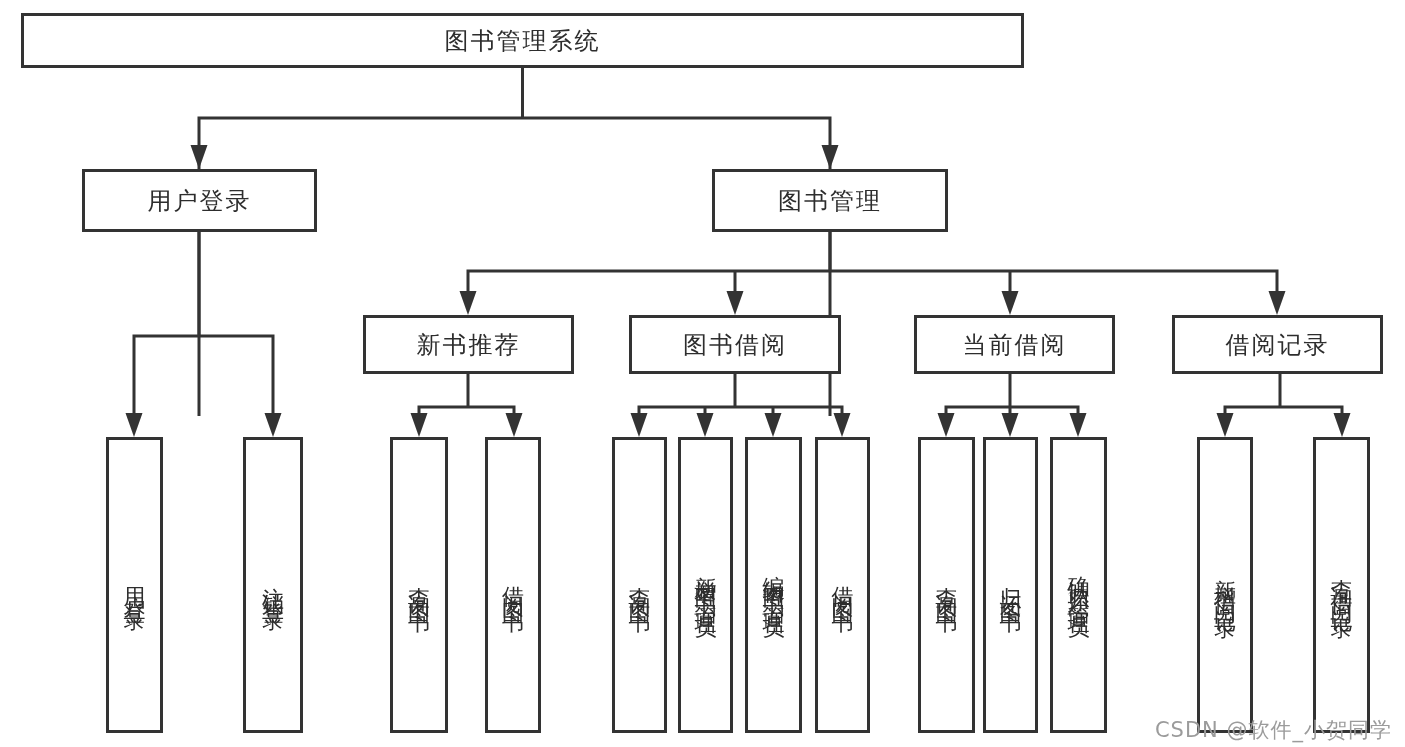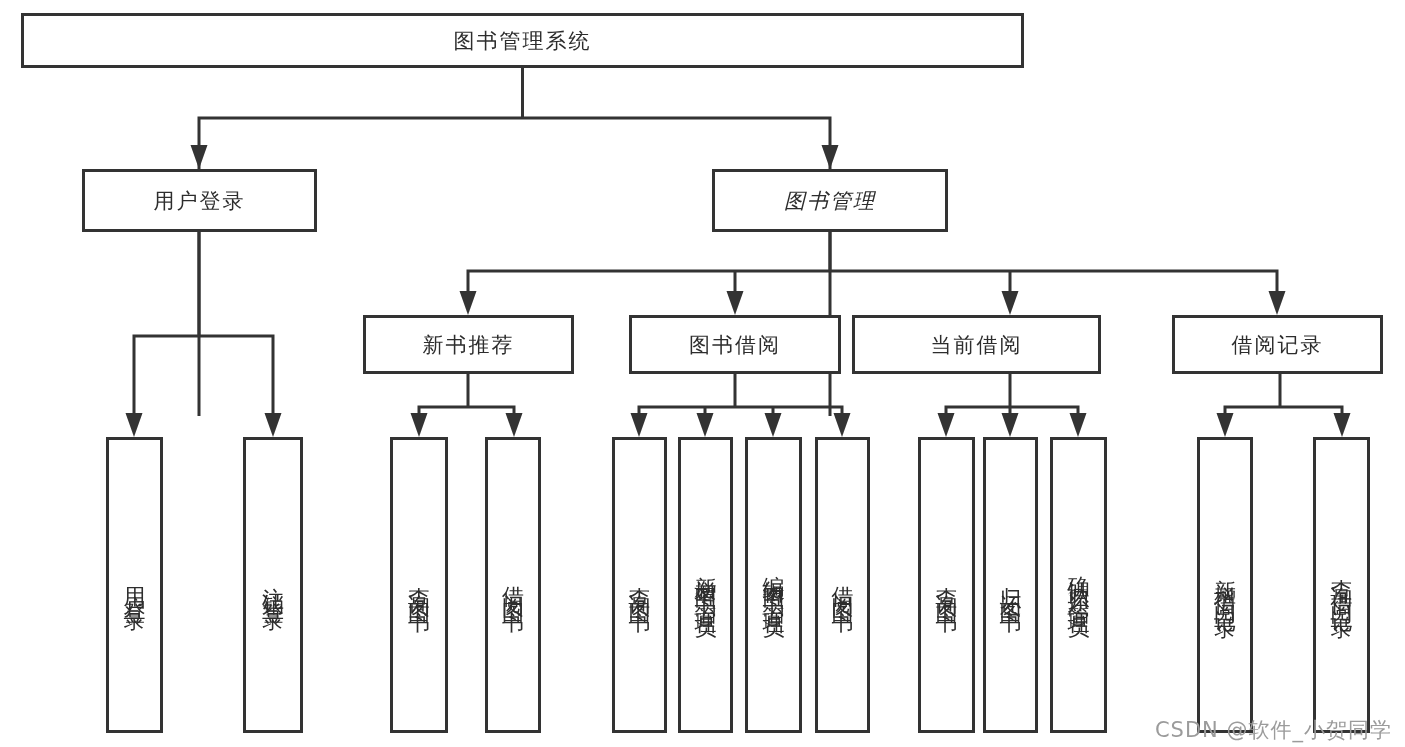--- a/index.html
+++ b/index.html
@@ -36,21 +36,21 @@
   .node {
     position: absolute;
     box-sizing: border-box;
     border: 3px solid var(--box-border);
     background: var(--background);
     display: flex;
     align-items: center;
     justify-content: center;
   }
   .h-label {
-    font-size: 21px;
+    font-size: 24px;
     letter-spacing: 2px;
     white-space: nowrap;
     color: var(--text);
   }
   .v-label {
     writing-mode: vertical-rl;
     text-orientation: mixed;
     font-size: 22px;
     letter-spacing: 8px;
     white-space: nowrap;
@@ -116,31 +116,31 @@
     </g>
   </svg>
 
   <div class="node" style="left:21px; top:13px; width:1003px; height:55px;">
     <span class="h-label">图书管理系统</span>
   </div>
 
   <div class="node" style="left:82px; top:169px; width:235px; height:63px;">
     <span class="h-label">用户登录</span>
   </div>
-  <div class="node" style="left:712px; top:169px; width:236px; height:63px;font-style:italic;">
+  <div class="node" style="left:712px; top:169px; width:236px; height:63px;">
     <span class="h-label">图书管理</span>
   </div>
 
   <div class="node" style="left:629px; top:315px; width:212px; height:59px;">
     <span class="h-label">图书借阅</span>
   </div>
   <div class="node" style="left:363px; top:315px; width:211px; height:59px;">
     <span class="h-label">新书推荐</span>
   </div>
-  <div class="node" style="left:852px; top:315px; width:249px; height:59px;">
+  <div class="node" style="left:914px; top:315px; width:201px; height:59px;">
     <span class="h-label">当前借阅</span>
   </div>
   <div class="node" style="left:1172px; top:315px; width:211px; height:59px;">
     <span class="h-label">借阅记录</span>
   </div>
 
   <div class="node" style="left:106px; top:437px; width:57px; height:296px;">
     <span class="v-label">用户登录</span>
   </div>
   <div class="node" style="left:243px; top:437px; width:60px; height:296px;">

